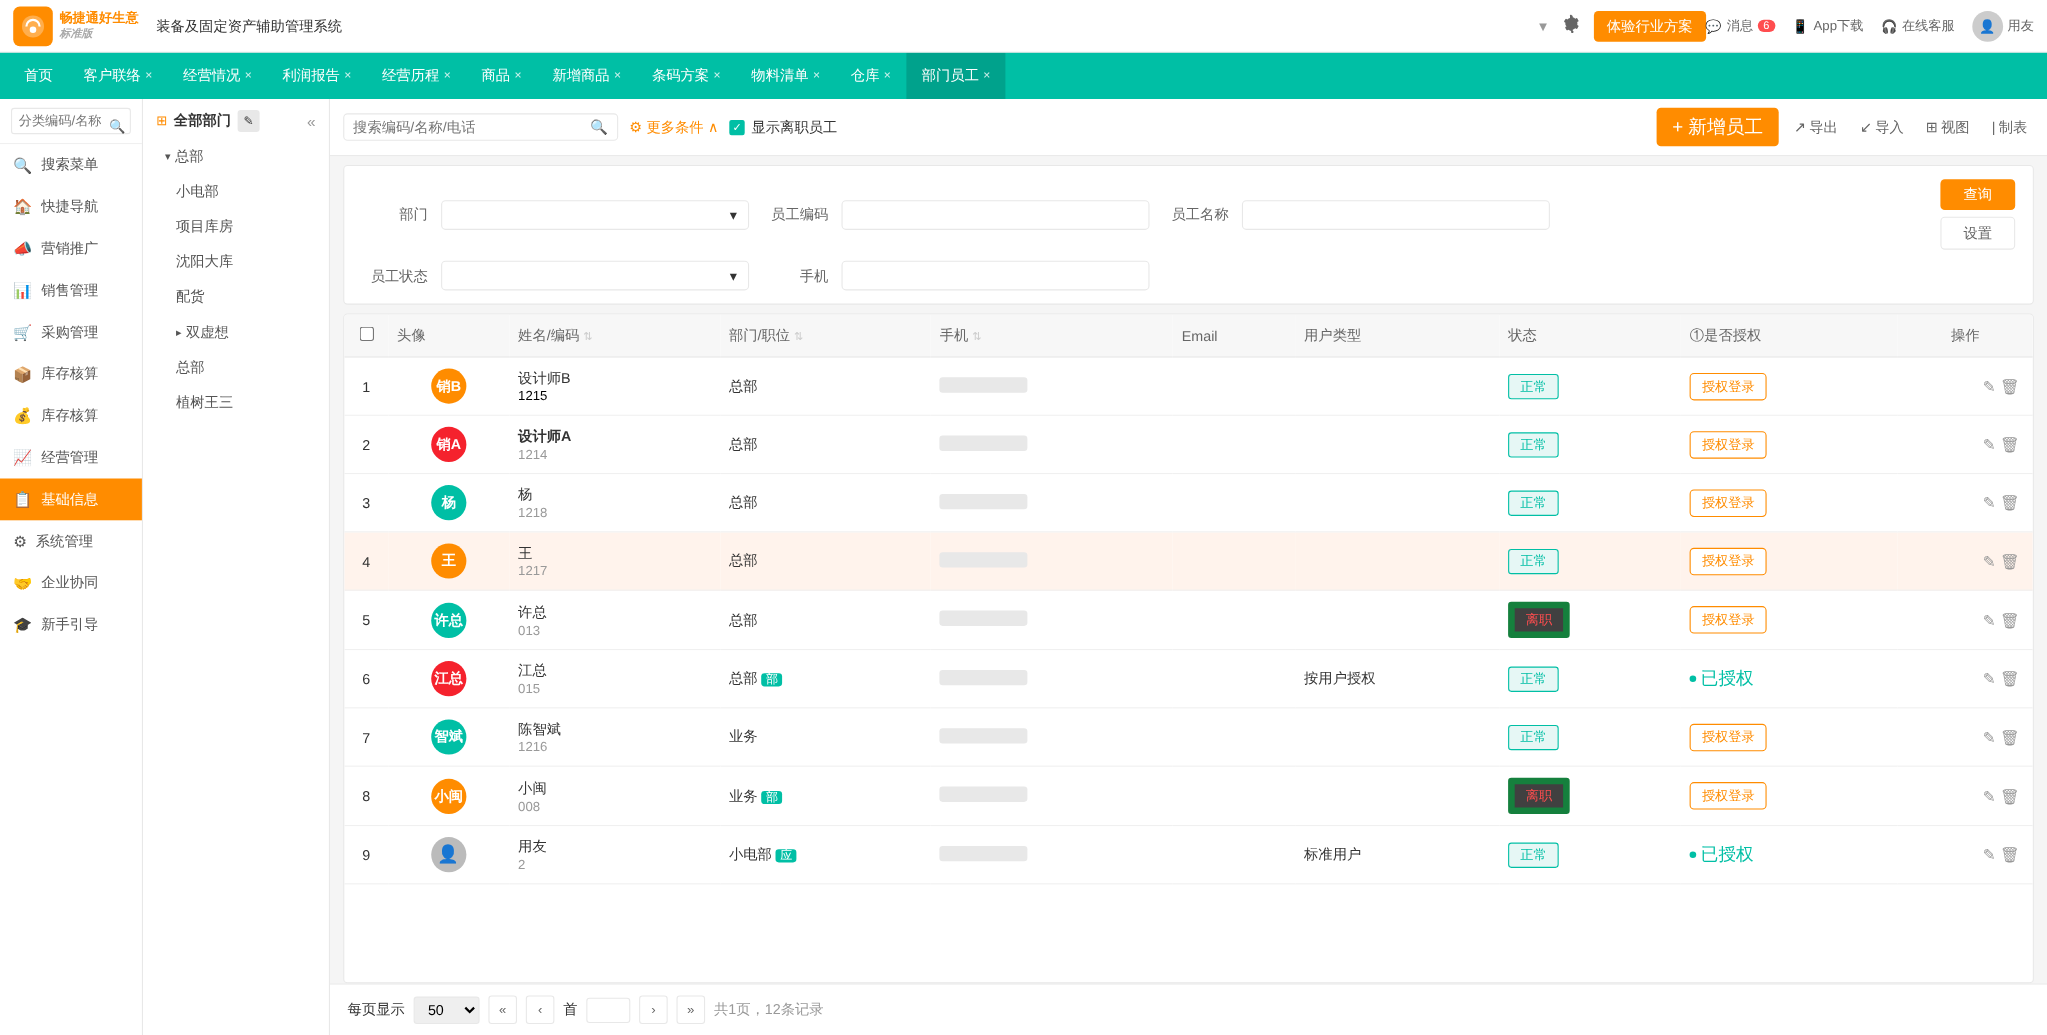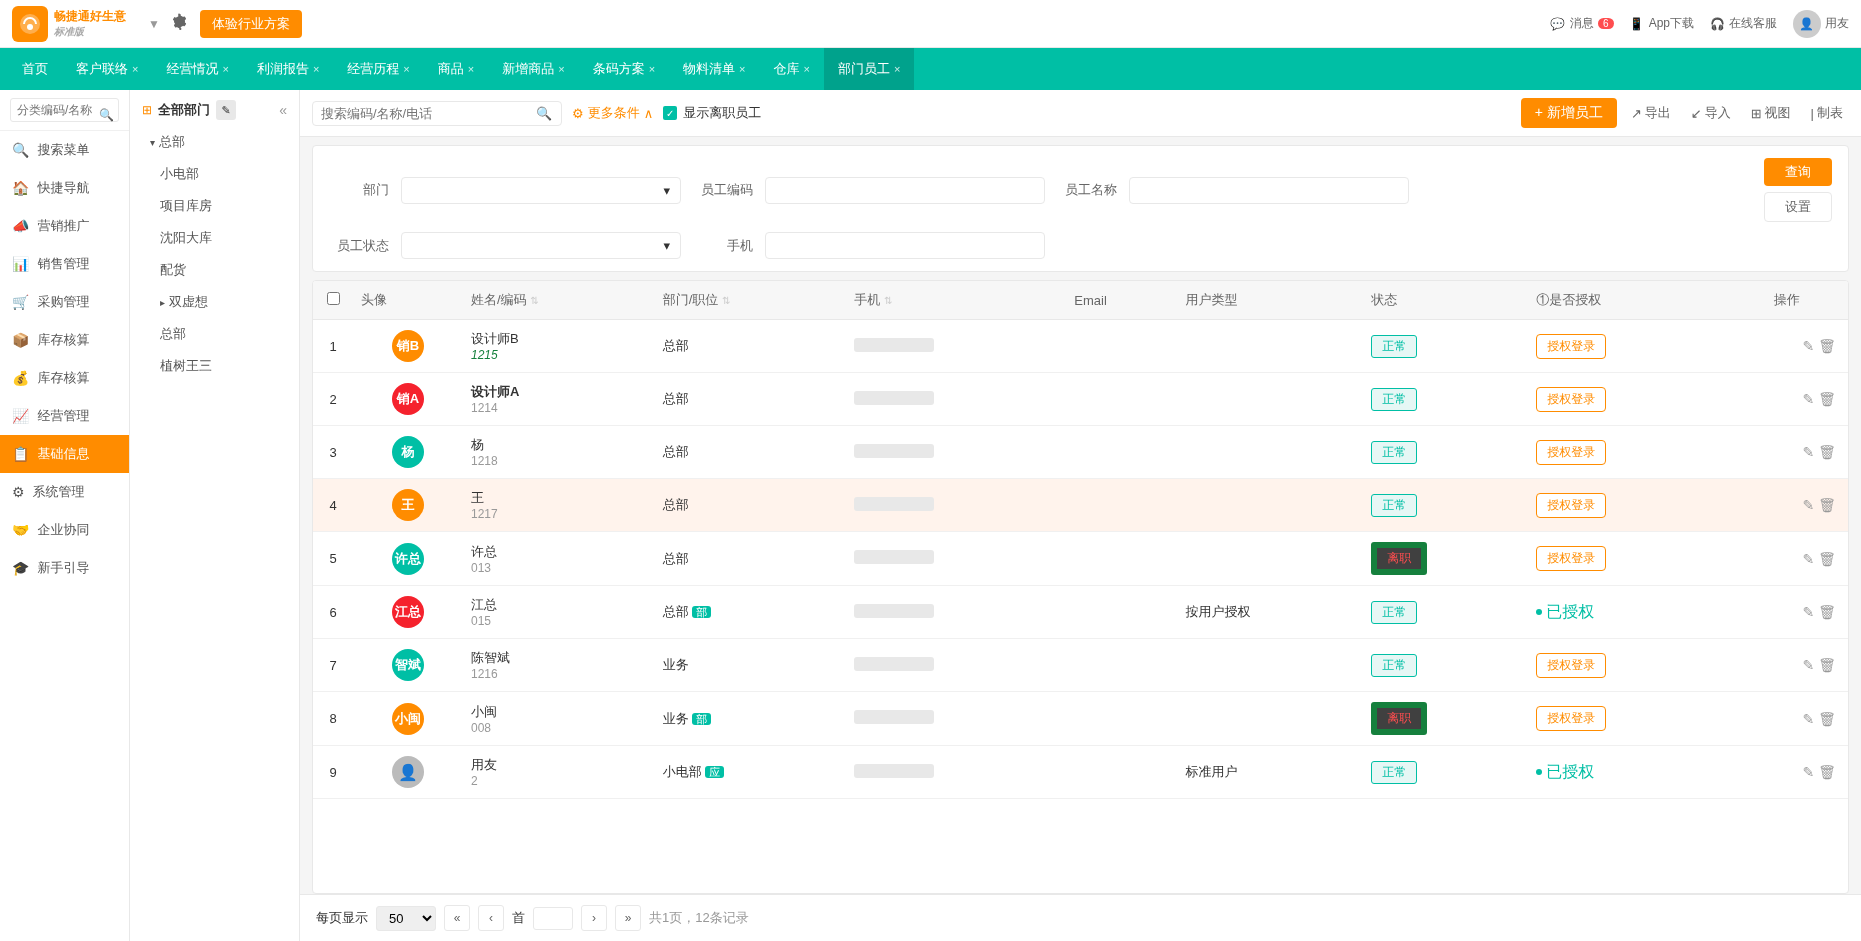--- a/index.html
+++ b/index.html
@@ -47,21 +47,21 @@
     .right-panel { flex: 1; display: flex; flex-direction: column; background: #f5f5f5; overflow: hidden; }
 
     
     .search-bar { background: #fff; padding: 8px 12px; display: flex; align-items: center; gap: 10px; border-bottom: 1px solid #e8e8e8; }
     .search-input-wrap { display: flex; align-items: center; border: 1px solid #e8e8e8; border-radius: 4px; padding: 4px 8px; flex: 0 0 250px; }
     .search-input { border: none; outline: none; font-size: 13px; color: #333; width: 100%; background: transparent; }
     .filter-btn { display: flex; align-items: center; gap: 4px; color: #ff8c00; cursor: pointer; font-size: 13px; }
     .show-former-wrap { display: flex; align-items: center; gap: 6px; font-size: 13px; color: #333; cursor: pointer; }
     .checkbox-checked { width: 14px; height: 14px; background: #00bfa5; border-radius: 2px; display: flex; align-items: center; justify-content: center; color: #fff; font-size: 10px; }
     .top-actions { margin-left: auto; display: flex; align-items: center; gap: 8px; }
-    .add-btn { background: #ff8c00; color: #fff; border: none; border-radius: 4px; padding: 6px 14px; font-size: 14px; cursor: pointer; }
+    .add-btn { background: #ff8c00; color: #fff; border: none; border-radius: 4px; padding: 6px 14px; font-size: 17px; cursor: pointer; }
     .action-btn { display: flex; align-items: center; gap: 3px; color: #666; font-size: 13px; cursor: pointer; padding: 4px 6px; }
 
     
     .filter-panel { background: #fff; border: 1px solid #e8e8e8; margin: 8px 12px; border-radius: 4px; padding: 12px 16px; }
     .filter-row { display: flex; align-items: center; gap: 12px; margin-bottom: 10px; }
     .filter-row:last-child { margin-bottom: 0; }
     .filter-label { font-size: 13px; color: #666; white-space: nowrap; min-width: 60px; text-align: right; }
     .filter-select { flex: 0 0 280px; border: 1px solid #e8e8e8; border-radius: 4px; padding: 5px 10px; font-size: 13px; display: flex; align-items: center; justify-content: space-between; }
     .filter-input { flex: 0 0 280px; border: 1px solid #e8e8e8; border-radius: 4px; padding: 5px 10px; font-size: 13px; }
     .filter-actions { display: flex; flex-direction: column; gap: 6px; margin-left: auto; }
@@ -111,20 +111,21 @@
         <circle cx="11" cy="11" r="10" fill="#fff" opacity="0.3"></circle>
         <path d="M5 11c0-3.3 2.7-6 6-6s6 2.7 6 6" stroke="#fff" stroke-width="2" fill="none"></path>
         <circle cx="11" cy="14" r="3" fill="#fff"></circle>
       </svg>
     </div>
     <div class="logo-text">
       <div>畅捷通好生意</div>
       <div style="font-size:10px;color:#aaa;font-style:italic;">标准版</div>
     </div>
   </div>
+  <div class="sys-title">装备及固定资产辅助管理系统</div>
   <span style="color:#999;margin-left:6px;font-size:12px;">▼</span>
   <div style="margin-left:10px;">
     <svg width="20" height="20" viewBox="0 0 20 20" fill="#666">
         <path d="M10 13a3 3 0 100-6 3 3 0 000 6z"></path>
         <path fill-rule="evenodd" d="M10 2a.75.75 0 01.75.75v.968a6.258 6.258 0 012.33 1.3l.838-.485a.75.75 0 011.03.274l1 1.732a.75.75 0 01-.274 1.03l-.838.484c.11.41.164.84.164 1.284 0 .443-.055.873-.164 1.283l.838.485a.75.75 0 01.274 1.03l-1 1.732a.75.75 0 01-1.03.273l-.838-.484a6.258 6.258 0 01-2.33 1.3v.968A.75.75 0 0110 18a.75.75 0 01-.75-.75v-.968a6.258 6.258 0 01-2.33-1.3l-.838.485a.75.75 0 01-1.03-.274l-1-1.732a.75.75 0 01.274-1.03l.838-.484A6.258 6.258 0 014 10c0-.443.055-.873.164-1.283l-.838-.485a.75.75 0 01-.274-1.03l1-1.732a.75.75 0 011.03-.273l.838.484a6.258 6.258 0 012.33-1.3V2.75A.75.75 0 0110 2z" clip-rule="evenodd"></path>
       </svg>
   </div>
   <button class="trial-btn" style="margin-left:10px;">体验行业方案</button>
   <div class="top-bar-right">
     <div class="top-right-item">
@@ -342,21 +343,21 @@
               </tr>
             </thead>
           <tbody id="table-body">
               <tr>
                 <td style="text-align: center;">1</td>
                 <td style="text-align: center;">
                   <div class="avatar" style="background: rgb(255, 140, 0); margin: 0px auto;">销B</div>
                 </td>
                 <td>
                   <div style="font-weight:500;">设计师B</div>
-                  <div style="color:#15803d;font-size:12px;font-style:italic;">1215</div>
+                  <div style="color:#000000;font-size:12px;">1215</div>
                 </td>
                 <td><span>总部</span></td>
                 <td><span class="phone-blur"></span></td>
                 <td></td>
                 <td></td>
                 <td><span class="status-badge status-normal">正常</span></td>
                 <td><button class="auth-btn">授权登录</button></td>
                 <td style="text-align: right;"><span class="op-btn" title="编辑">✎</span><span class="op-btn" title="删除">🗑</span></td>
               </tr>
               <tr>

